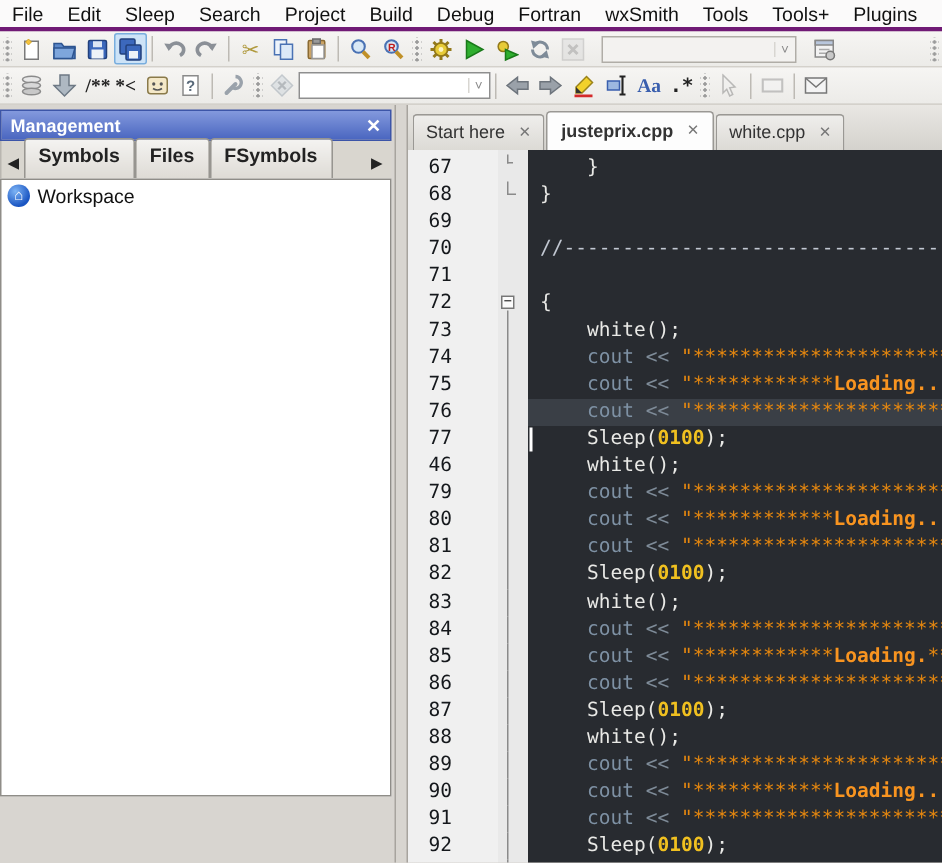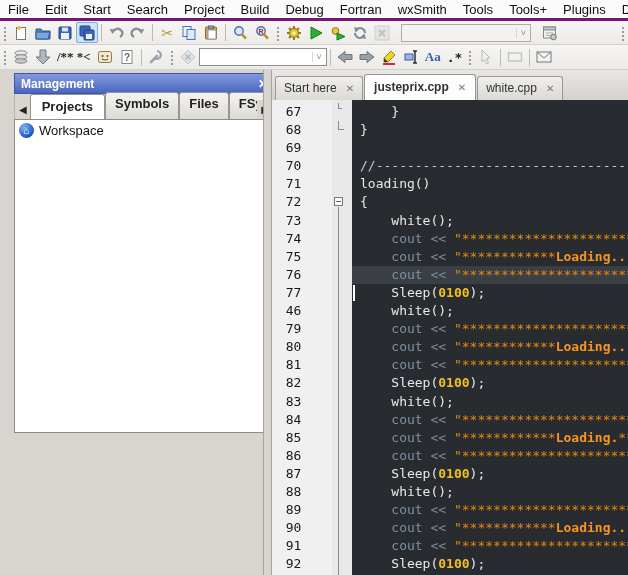--- a/index.html
+++ b/index.html
@@ -28,21 +28,21 @@
   .glyph { font-size:14px; line-height:14px; color:#7a7a6e; }
   .txticon { font-family:"Liberation Serif",serif; font-weight:bold; font-size:13px; color:#222;
     white-space:pre; padding:0 3px; flex:0 0 auto; }
   .combo { height:18px; background:#f3f2f0; border:1px solid #b0ada7; display:flex;
     align-items:center; justify-content:flex-end; flex:0 0 auto; }
   .combo .arr { font-size:9px; color:#8a8a8a; padding:0 4px; border-left:1px solid #d8d6d1; }
   #compiler-combo { width:130px; }
   #search-field { width:128px; background:#fff; border:1px solid #8f8f8f; }
 
   
-  #management { position:absolute; left:14px; top:73px; width:261px; height:360px; }
+  #management { position:absolute; left:0; top:73px; width:261px; height:458px; }
   .mgmt-title { height:21px; background:linear-gradient(180deg,#8399dd,#4a66c0);
     color:#fff; font-size:12px; font-weight:bold; display:flex; align-items:center;
     padding:0 6px; border:1px solid #3c55a8; }
   .mgmt-title .close { margin-left:auto; font-size:12px; font-weight:bold; color:#fff; }
   .mgmt-tabs { height:25px; background:#d9d6cf; display:flex; align-items:flex-end;
     padding-left:2px; position:relative; border-left:1px solid #b9b6b0; }
   .tab-arrow { font-size:10px; color:#222; padding:0 3px 4px 2px; flex:0 0 auto; }
   .tab-arrow.right { position:absolute; right:2px; bottom:0; background:#d9d6cf; padding:4px 4px; }
   .mtab { font-size:13px; padding:3px 9px 8px; border:1px solid #979590; border-bottom:none;
     background:linear-gradient(#f4f3f1,#dedbd5); color:#222; border-radius:3px 3px 0 0;
@@ -91,21 +91,21 @@
   .p { color:#e9e9e6; } .k { color:#7e91a4; } .o { color:#7e8b98; }
   .s { color:#e5870f; } .sb { color:#f89420; font-weight:bold; }
   .n { color:#f0c020; font-weight:bold; } .c { color:#c2c8d2; }
 </style>
 </head>
 <body>
 
 <div id="menubar">
     <div class="menu-item">File</div>
     <div class="menu-item">Edit</div>
-    <div class="menu-item">Start</div>
+    <div class="menu-item">Sleep</div>
     <div class="menu-item">Search</div>
     <div class="menu-item">Project</div>
     <div class="menu-item">Build</div>
     <div class="menu-item">Debug</div>
     <div class="menu-item">Fortran</div>
     <div class="menu-item">wxSmith</div>
     <div class="menu-item">Tools</div>
     <div class="menu-item">Tools+</div>
     <div class="menu-item">Plugins</div>
     <div class="menu-item">DoxyBlocks</div>
@@ -342,21 +342,20 @@
 </div>
 
 <div id="management">
   <div class="mgmt-title">
     <span>Management</span>
     <span class="close">✕</span>
   </div>
   <div class="mgmt-tabs">
     <span class="tab-arrow">◀</span>
     <span id="mgmt-tabs-holder" style="display:flex;align-items:flex-end;overflow:hidden;flex:1">
-        <span class="mtab active">Projects</span>
         <span class="mtab">Symbols</span>
         <span class="mtab">Files</span>
         <span class="mtab">FSymbols</span>
       </span>
     <span class="tab-arrow right">▶</span>
   </div>
   <div class="mgmt-body">
     <div class="ws-row">
       <span class="ws-icon">⌂</span>
       <span>Workspace</span>
@@ -402,21 +401,20 @@
         <div class="cl"></div>
       </div>
       <div class="row">
         <div class="ln">70</div>
         <div class="fold"></div>
         <div class="cl"><span class="c">//--------------------------------------</span></div>
       </div>
       <div class="row">
         <div class="ln">71</div>
         <div class="fold"></div>
-        <div class="cl"><span class="p">loading()</span></div>
       </div>
       <div class="row">
         <div class="ln">72</div>
         <div class="fold">
           <span class="f-box">−</span>
           <span class="f-vd"></span>
         </div>
         <div class="cl"><span class="p">{</span></div>
       </div>
       <div class="row">

